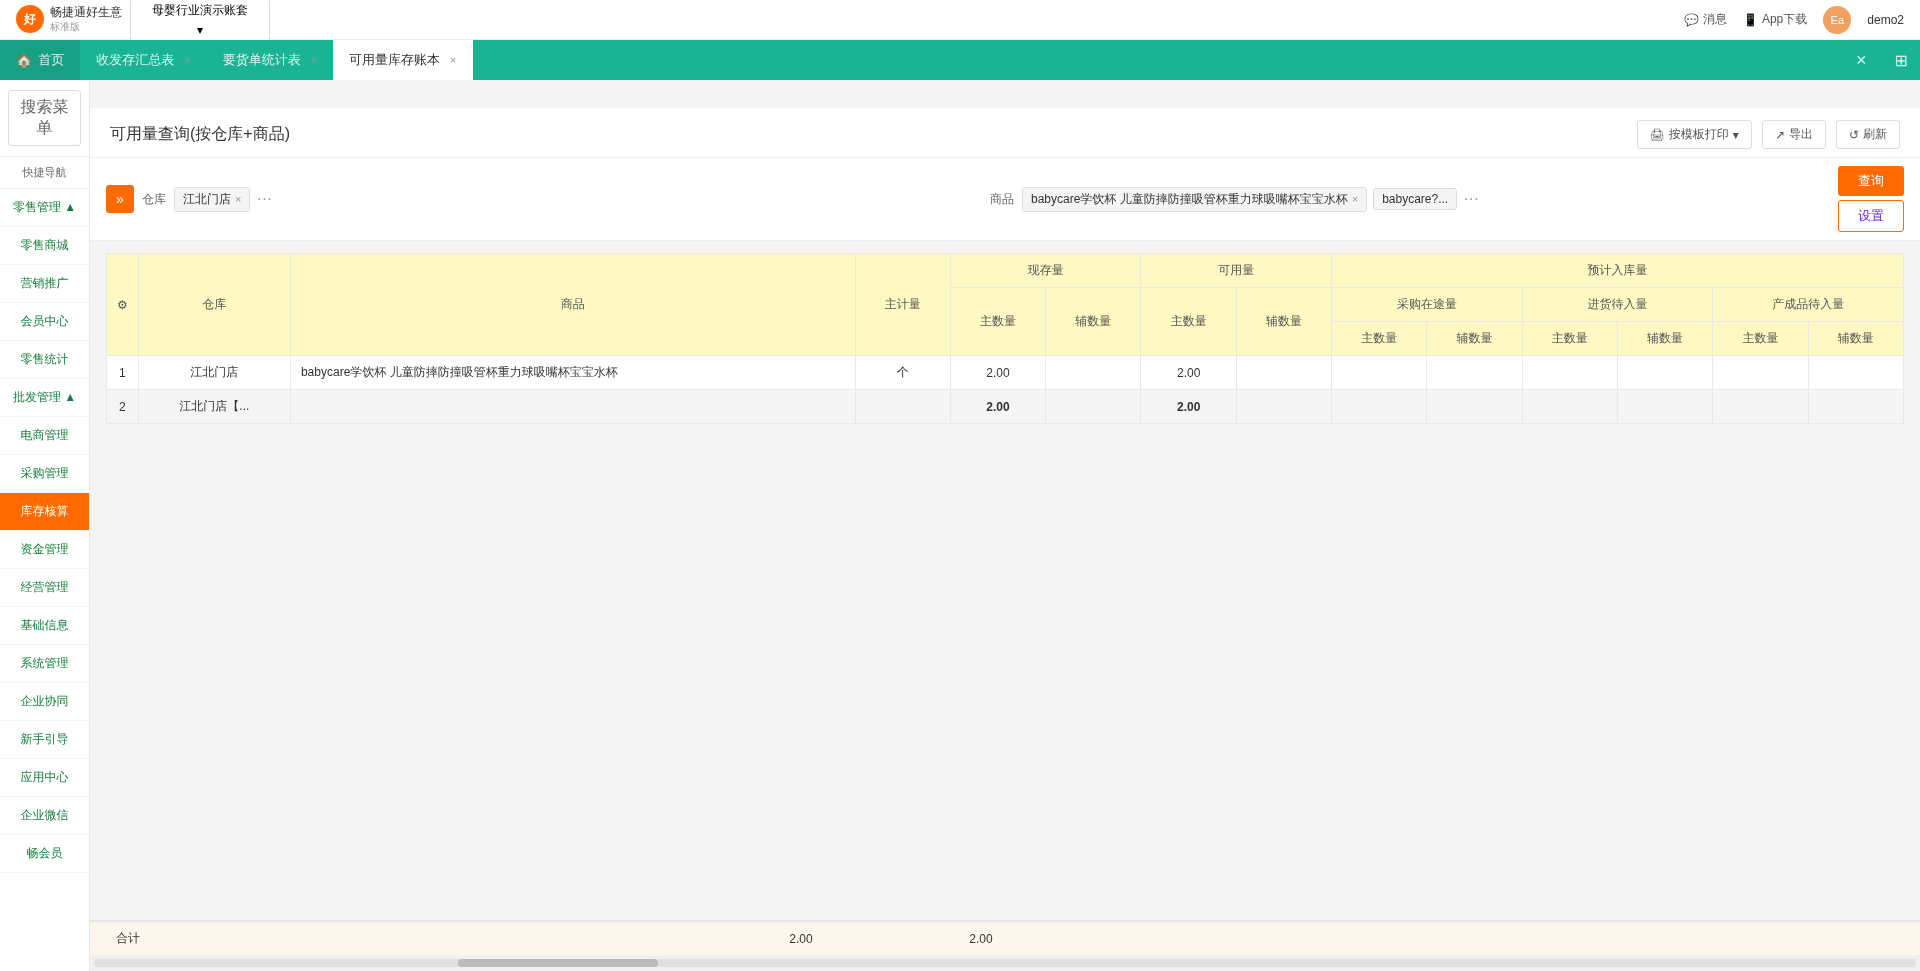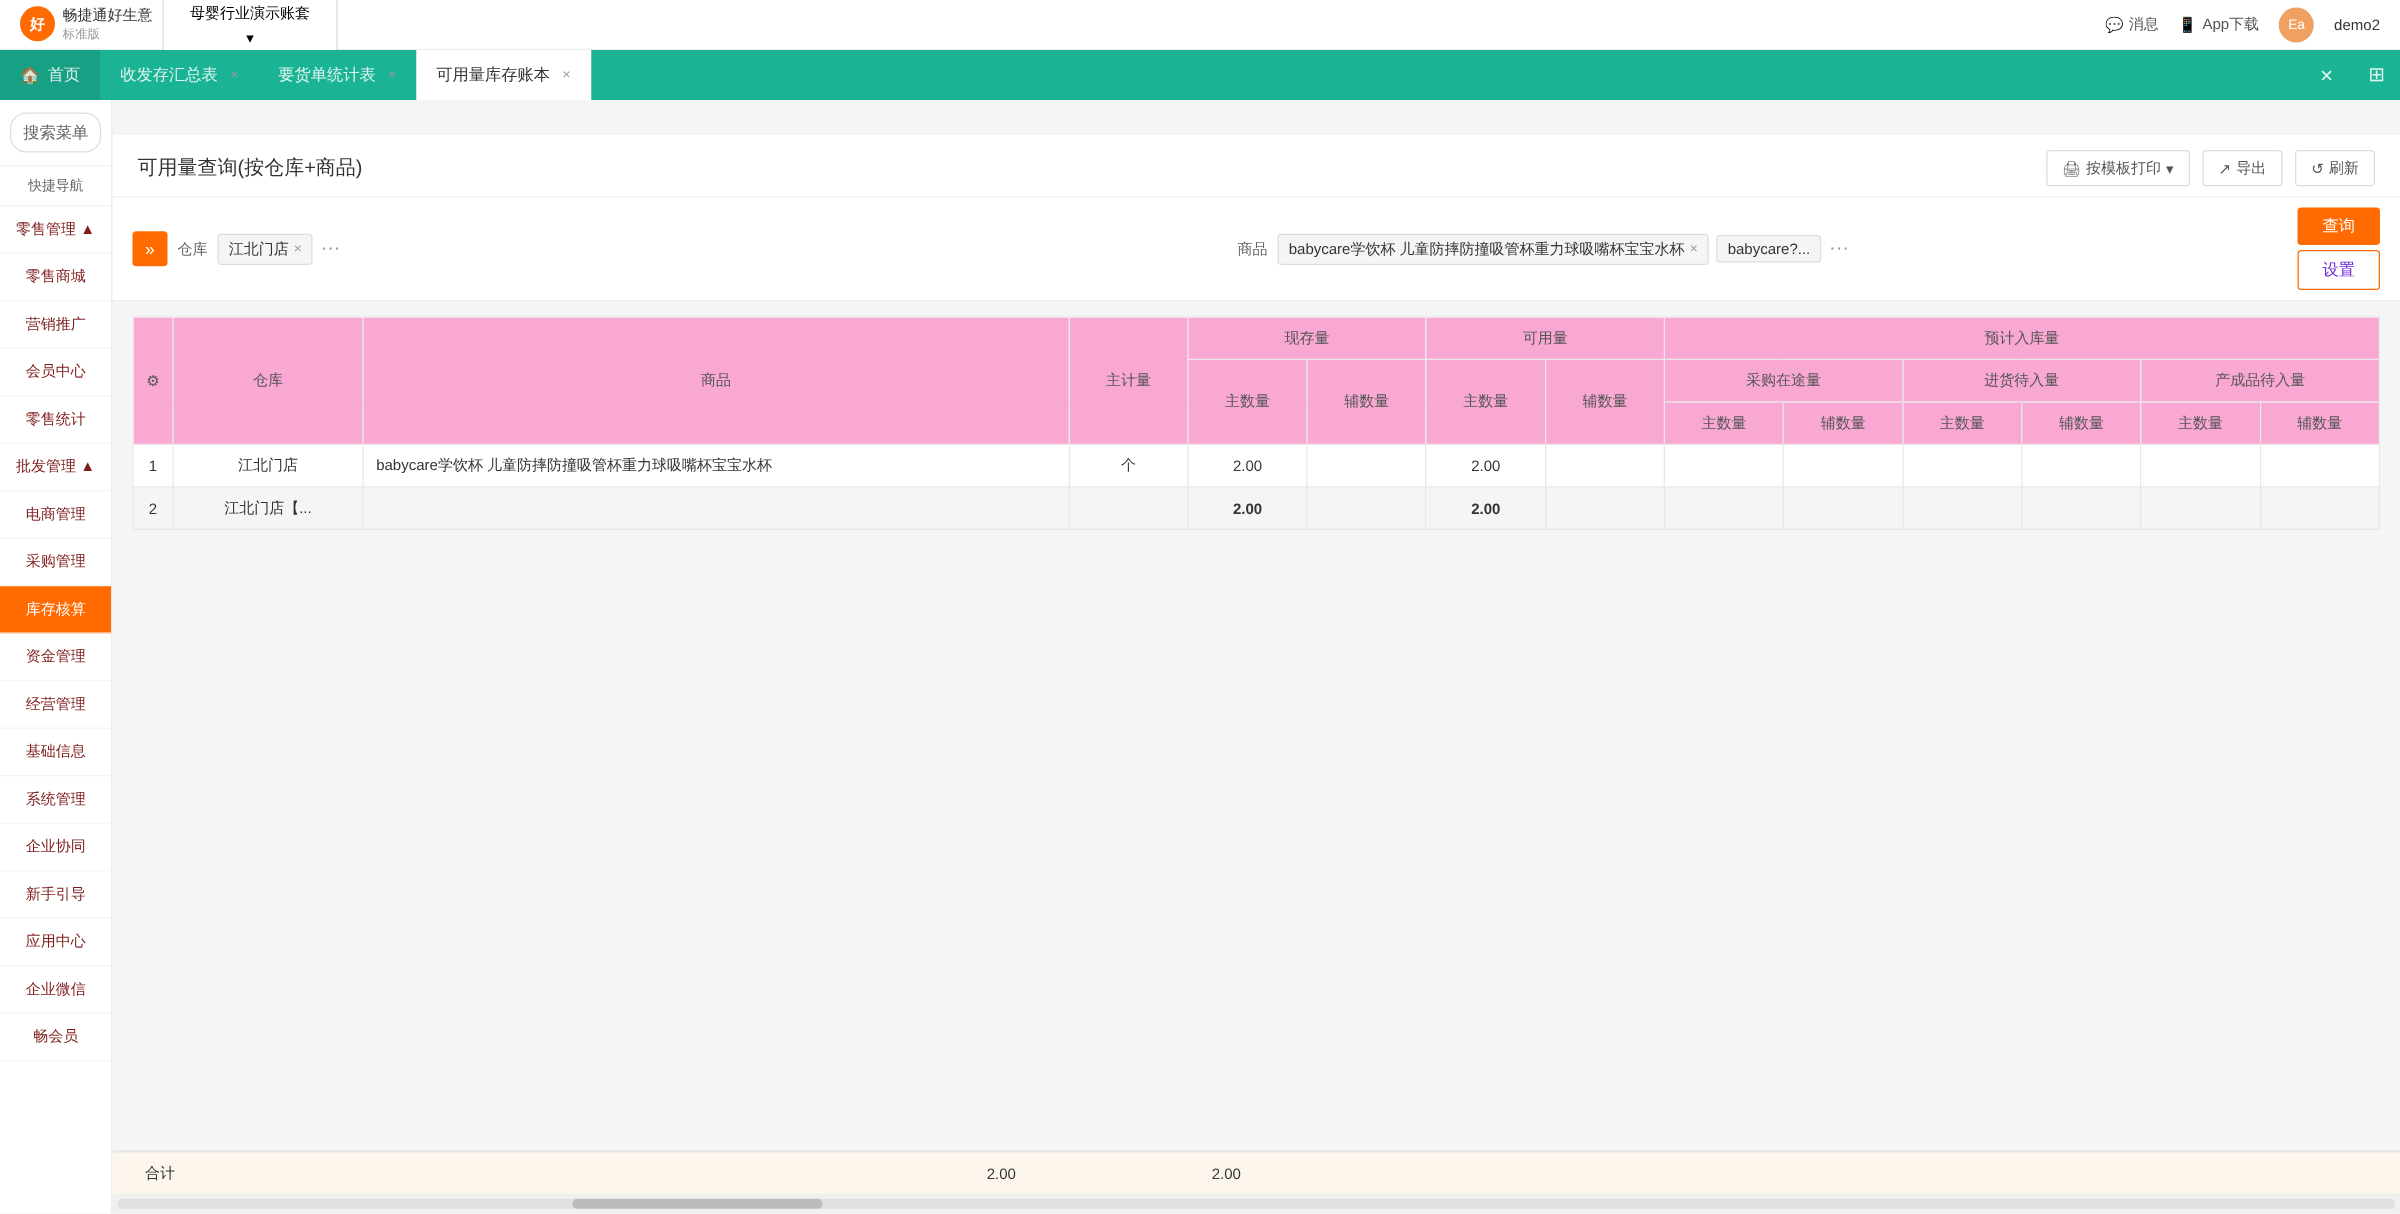--- a/index.html
+++ b/index.html
@@ -78,41 +78,41 @@
     }
     .sidebar-search {
       padding: 10px 8px;
       border-bottom: 1px solid #f0f0f0;
     }
     .sidebar-search-btn {
       width: 100%;
       padding: 6px;
       background: #fff;
       border: 1px solid #ddd;
-      border-radius: 13px;
-      font-size: 13px;
+      border-radius: 3px;
+      font-size: 16px;
       color: #666;
       cursor: pointer;
       text-align: center;
     }
     .sidebar-nav-btn {
       padding: 8px;
       text-align: center;
       font-size: 11px;
       color: #666;
       cursor: pointer;
       border-bottom: 1px solid #f0f0f0;
     }
     .sidebar-section {
       padding: 0;
     }
     .sidebar-item {
       padding: 10px 8px;
       font-size: 12px;
-      color: #7f1d1d;
+      color: #15803d;
       cursor: pointer;
       display: flex;
       align-items: center;
       justify-content: center;
       flex-direction: column;
       gap: 2px;
       border-bottom: 1px solid #f5f5f5;
       text-align: center;
     }
     .sidebar-item.active { background: #ff6b00; color: #fff; }
@@ -223,21 +223,21 @@
       padding: 12px 16px;
       background: #f5f5f5;
     }
     .data-table {
       width: 100%;
       border-collapse: collapse;
       background: #fff;
       border: 1px solid #e8e8e8;
     }
     .data-table th {
-      background: #f9a8d4;
+      background: #fef9c3;
       border: 1px solid #e8e8e8;
       padding: 8px 10px;
       font-size: 12px;
       color: #555;
       font-weight: 500;
       text-align: center;
       white-space: nowrap;
     }
     .data-table td {
       border: 1px solid #e8e8e8;

